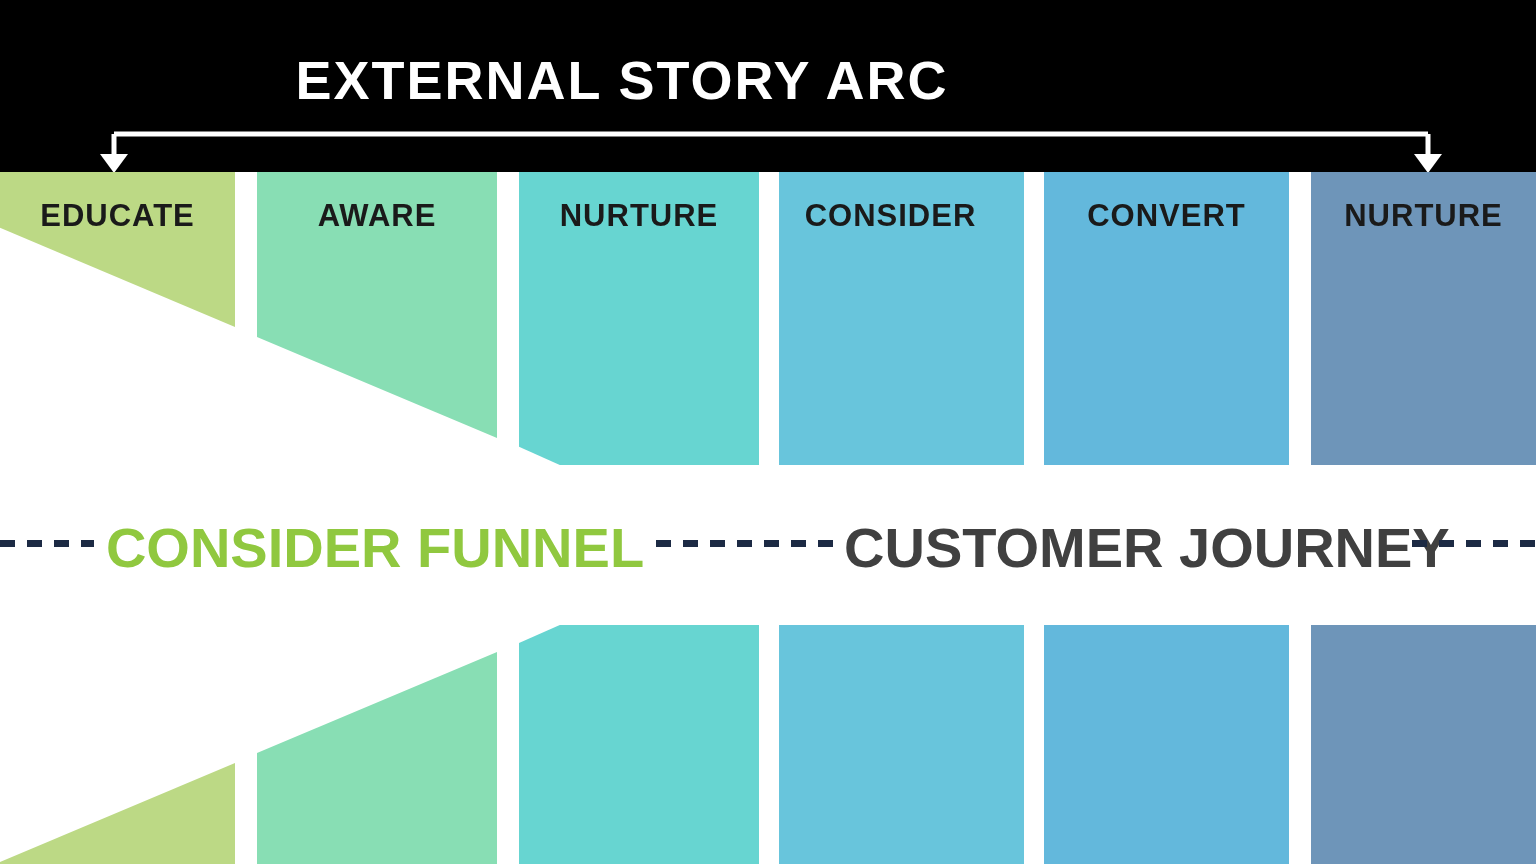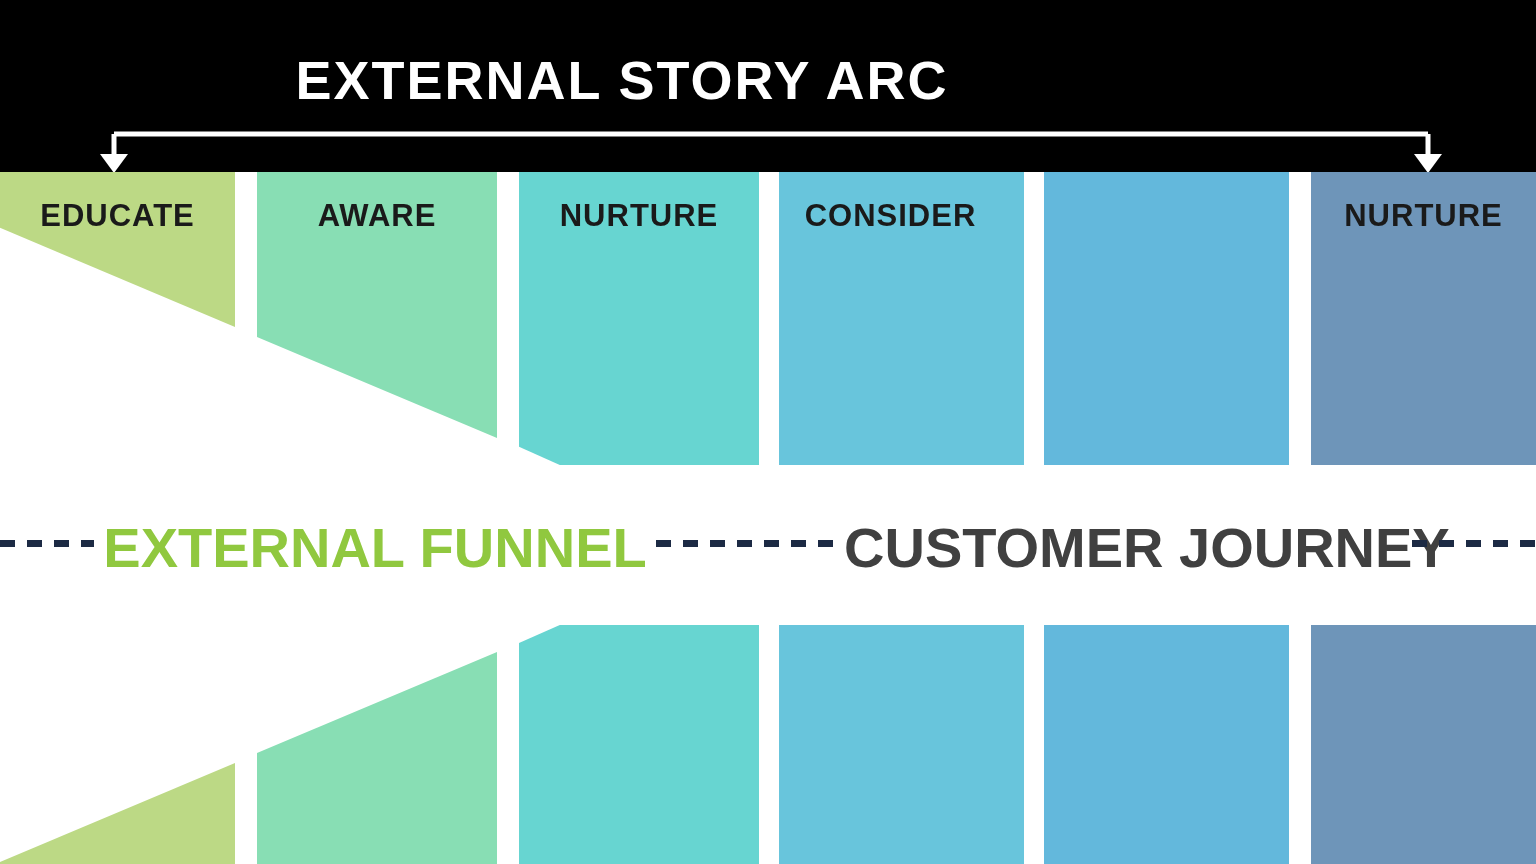--- a/index.html
+++ b/index.html
@@ -121,24 +121,25 @@
   <div class="shape s-aware-top" style="background-color: rgb(136, 222, 180);"></div>
   <div class="shape s-educate-top" style="background-color: rgb(103, 213, 209);"></div>
   <div class="shape s-consider-top" style="background-color: rgb(104, 197, 220);"></div>
   <div class="shape s-convert-top" style="background-color: rgb(99, 184, 220);"></div>
   <div class="shape s-nurture-top" style="background-color: rgb(110, 149, 185);"></div>
 
   <div class="stage-label l-unaware" style="color: rgb(26, 26, 26);">EDUCATE</div>
   <div class="stage-label l-aware" style="color: rgb(26, 26, 26);">AWARE</div>
   <div class="stage-label l-educate" style="color: rgb(26, 26, 26);">NURTURE</div>
   <div class="stage-label l-consider" style="color: rgb(26, 26, 26);">CONSIDER</div>
+  <div class="stage-label l-convert" style="color: rgb(26, 26, 26);">CONVERT</div>
   <div class="stage-label l-nurture" style="color: rgb(26, 26, 26);">NURTURE</div>
 
   <div class="dash-strip dash-left" style="background: repeating-linear-gradient(90deg, rgb(28, 42, 68) 0px, rgb(28, 42, 68) 15px, transparent 15px, transparent 27px);"></div>
-  <div class="divider-label t-funnel" style="color: rgb(144, 200, 63);">EXTERNAL FUNNEL</div>
+  <div class="divider-label t-funnel" style="color: rgb(144, 200, 63);">CONSIDER FUNNEL</div>
   <div class="dash-strip dash-mid" style="background: repeating-linear-gradient(90deg, rgb(28, 42, 68) 0px, rgb(28, 42, 68) 15px, transparent 15px, transparent 27px);"></div>
   <div class="divider-label t-journey" style="color: #404040;">CUSTOMER JOURNEY</div>
   <div class="dash-strip dash-right" style="background: repeating-linear-gradient(90deg, rgb(28, 42, 68) 0px, rgb(28, 42, 68) 15px, transparent 15px, transparent 27px);"></div>
 
   <div class="shape s-unaware-bot" style="background-color: rgb(188, 217, 133);"></div>
   <div class="shape s-aware-bot" style="background-color: rgb(136, 222, 180);"></div>
   <div class="shape s-educate-bot" style="background-color: rgb(103, 213, 209);"></div>
   <div class="shape s-consider-bot" style="background-color: rgb(104, 197, 220);"></div>
   <div class="shape s-convert-bot" style="background-color: rgb(99, 184, 220);"></div>
   <div class="shape s-nurture-bot" style="background-color: rgb(110, 149, 185);"></div>

